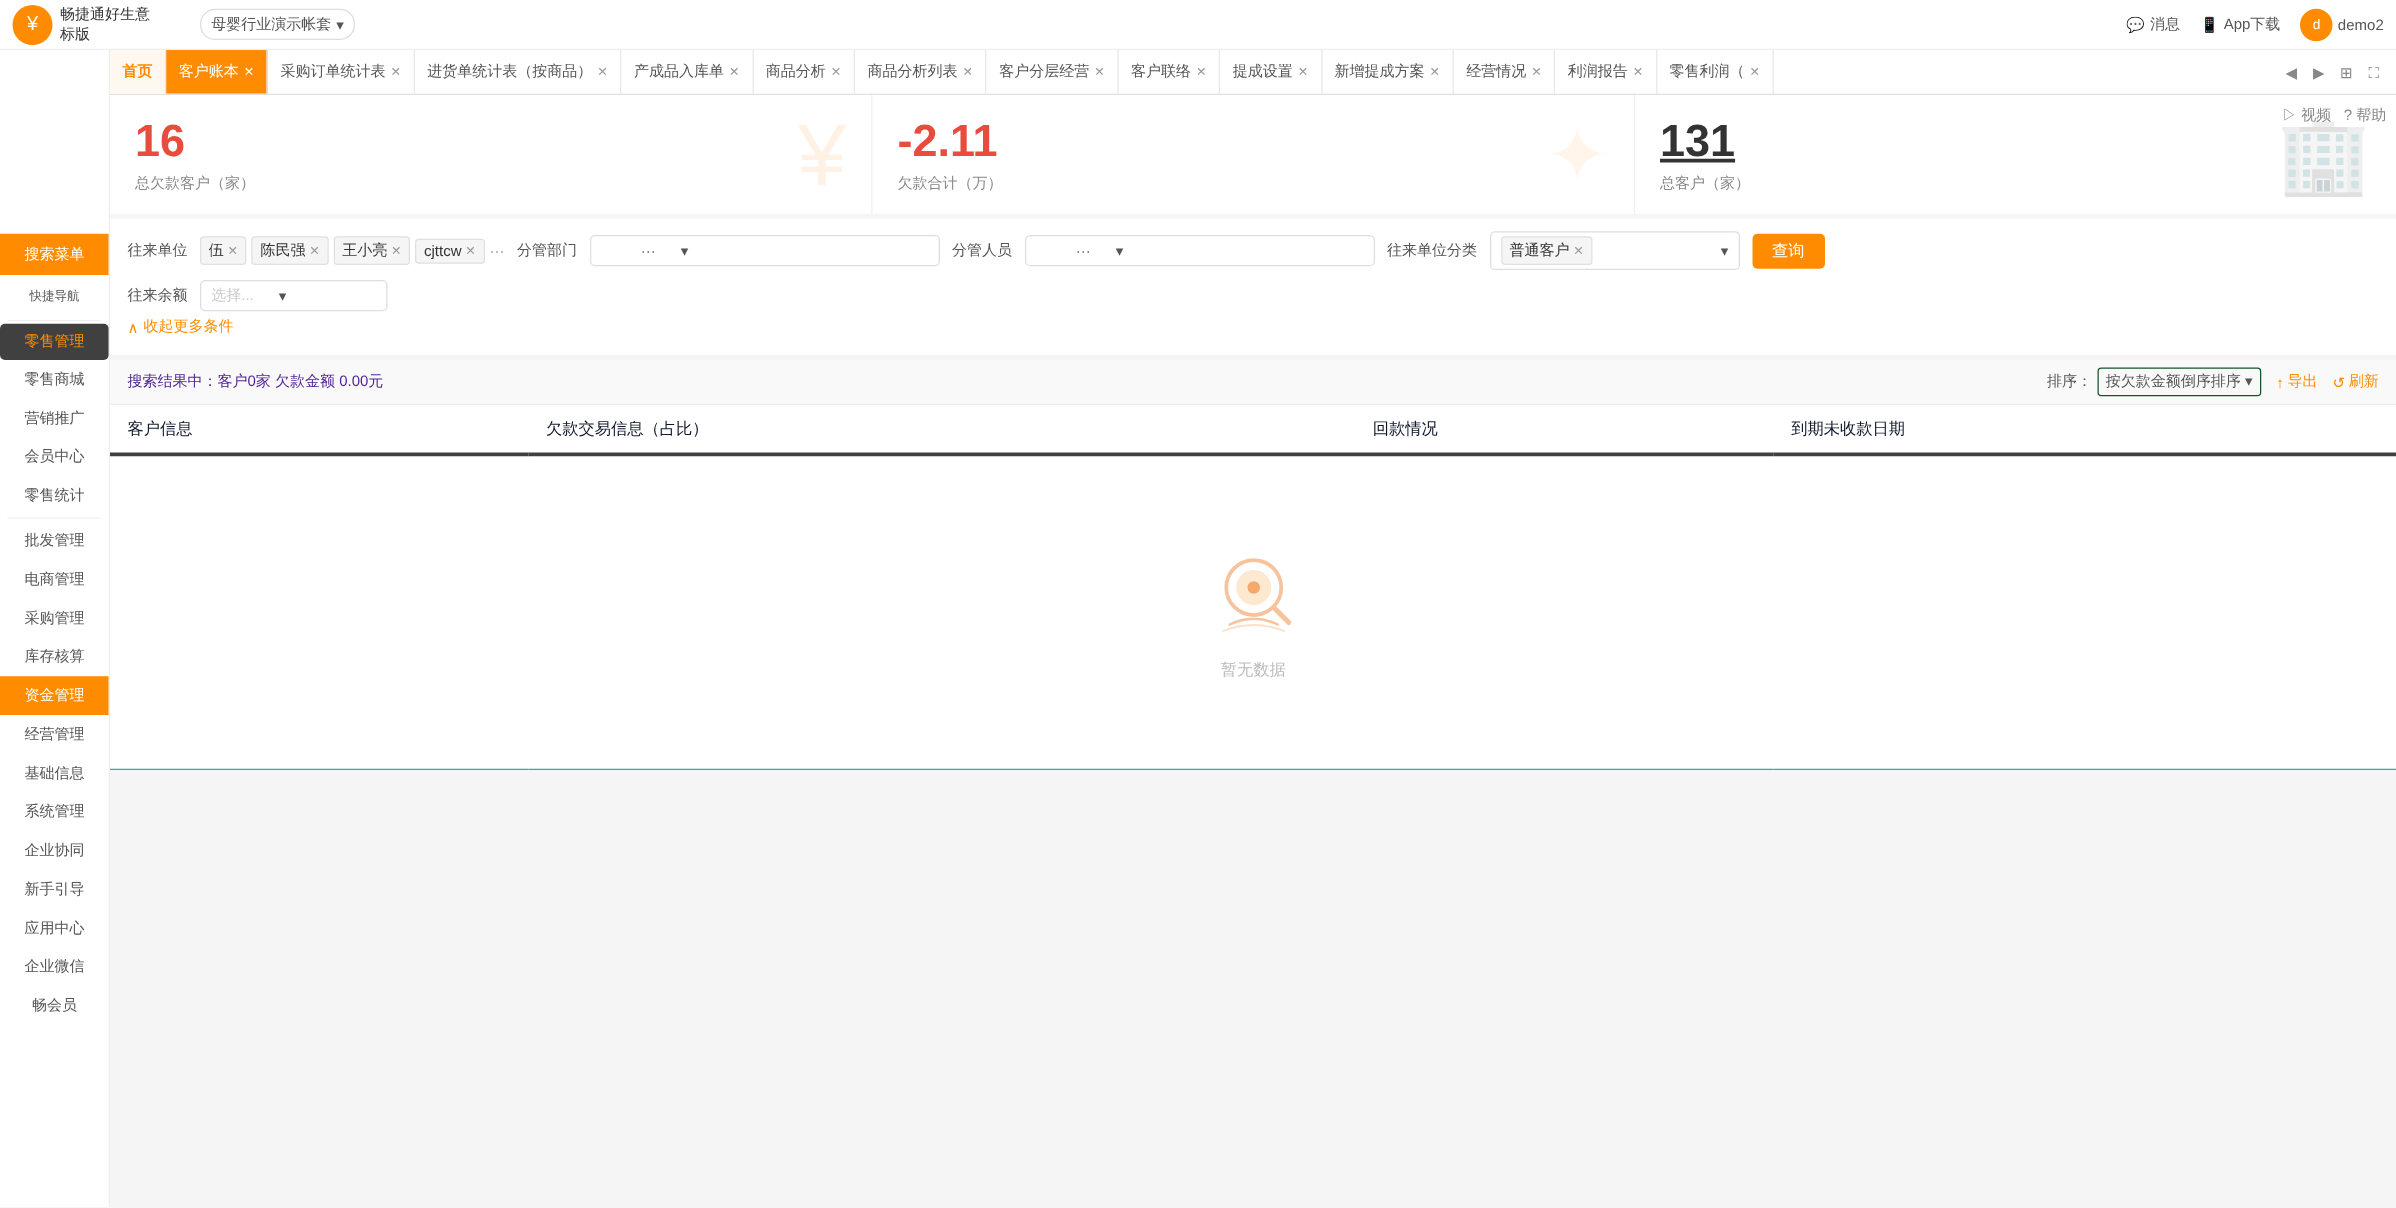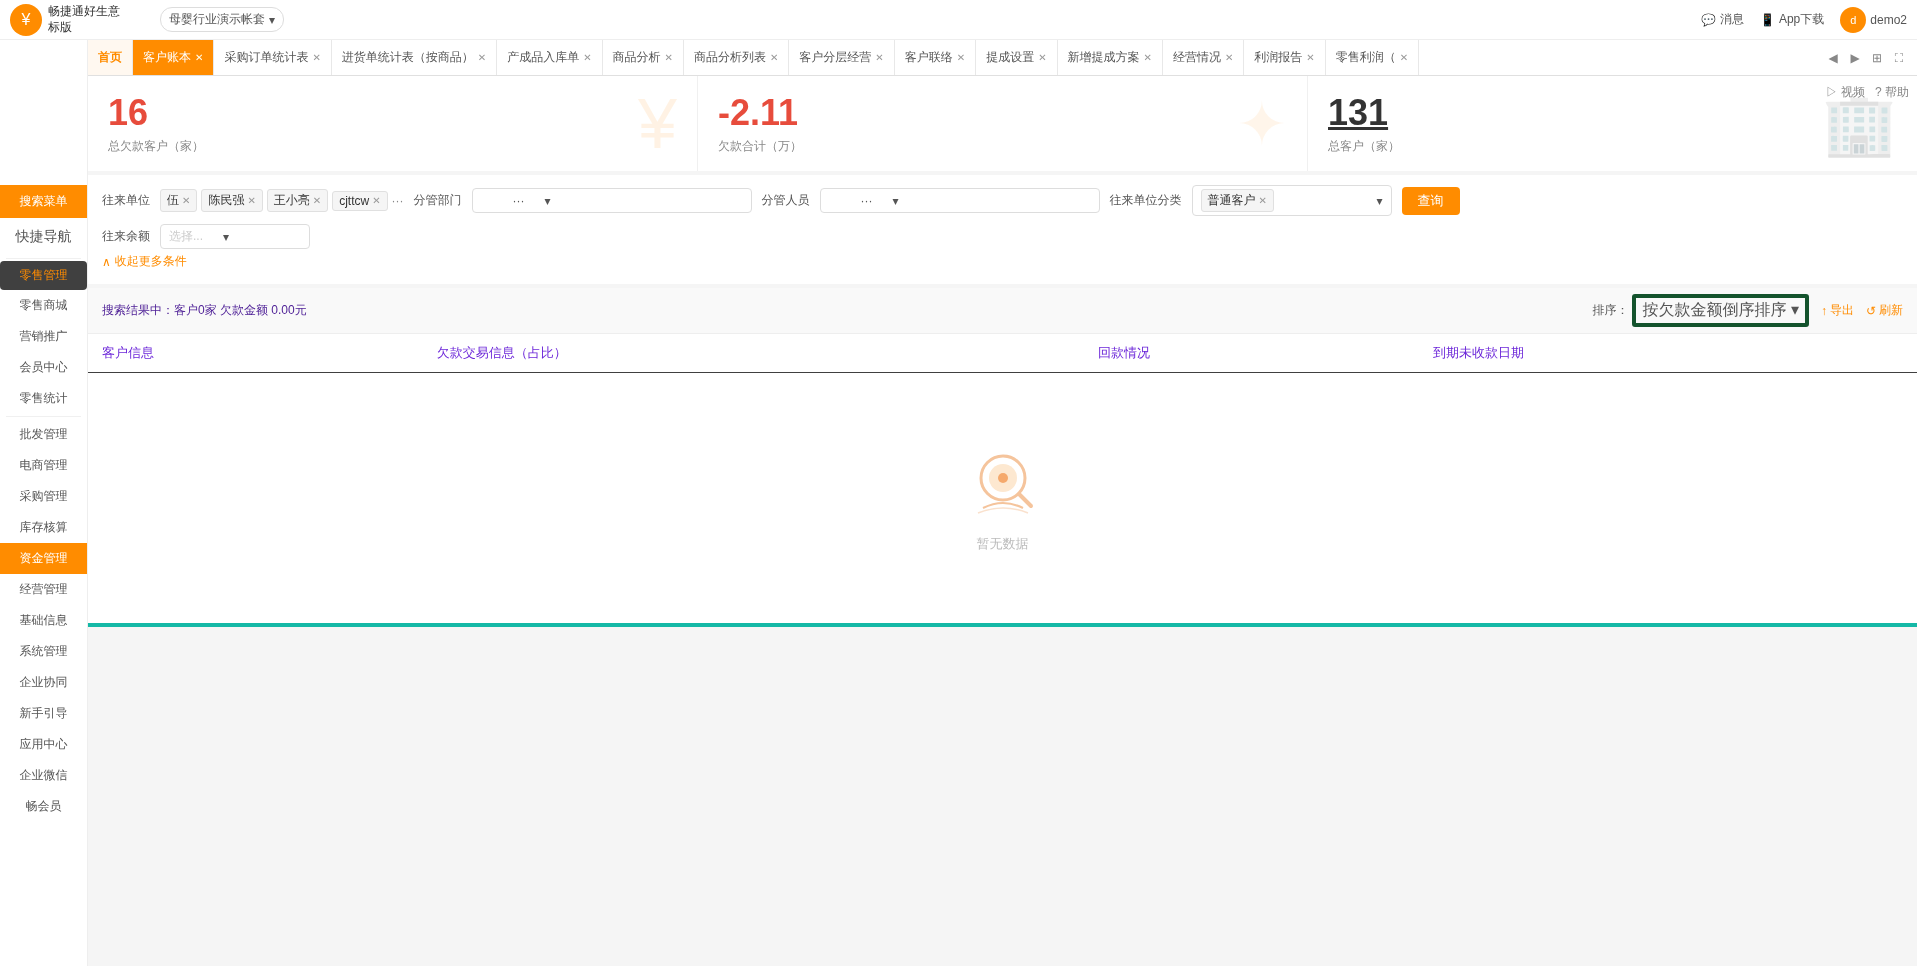--- a/index.html
+++ b/index.html
@@ -15,21 +15,21 @@
     .topbar-btn { display: flex; align-items: center; gap: 4px; font-size: 12px; color: #555; cursor: pointer; }
     .avatar { width: 26px; height: 26px; border-radius: 50%; background: #ff8c00; display: flex; align-items: center; justify-content: center; color: #fff; font-size: 11px; }
 
     
     .main-layout { display: flex; flex: 1; overflow: hidden; }
 
     
     .sidebar { width: 88px; background: #fff; border-right: 1px solid #eee; display: flex; flex-direction: column; overflow-y: auto; flex-shrink: 0; justify-content: center; }
     .sidebar-search { padding: 8px 6px; background: #ff8c00; color: #fff; text-align: center; font-size: 12px; cursor: pointer; }
     .sidebar-nav { padding: 4px 0; background: #fff; }
-    .sidebar-nav-item { padding: 6px 4px; text-align: center; font-size: 14px; color: #555; cursor: pointer; }
+    .sidebar-nav-item { padding: 6px 4px; text-align: center; font-size: 10px; color: #555; cursor: pointer; }
     .sidebar-section-title { font-size: 12px; color: #333; text-align: center; padding: 6px 4px; cursor: pointer; }
     .sidebar-section-title.active { color: #ff8c00; background: #404040; border-radius: 4px; }
     .sidebar-divider { height: 1px; background: #f0f0f0; margin: 2px 6px; }
     .sidebar-item { padding: 7px 4px; text-align: center; font-size: 12px; color: #555; cursor: pointer; display: flex; align-items: center; justify-content: center; }
     .sidebar-item.active { color: #fff; background: #ff8c00; }
 
     
     .content-area { flex: 1; display: flex; flex-direction: column; overflow: hidden; }
 
     
@@ -69,28 +69,28 @@
     .filter-select-category { min-width: 200px; }
     .search-btn { background: #ff8c00; color: #fff; border: none; border-radius: 4px; padding: 5px 16px; font-size: 13px; cursor: pointer; }
     .collapse-btn { display: flex; align-items: center; gap: 4px; color: #ff8c00; font-size: 12px; cursor: pointer; margin: 4px auto; }
     .filter-row-2 { display: flex; align-items: center; gap: 10px; }
 
     
     .result-bar { display: flex; align-items: center; justify-content: space-between; background: #f9f9f9; padding: 6px 14px; border-bottom: 1px solid #eee; }
     .result-info { font-size: 12px; color: #4c1d95; }
     .result-actions { display: flex; align-items: center; gap: 12px; font-size: 12px; color: #555; }
     .result-sort { display: flex; align-items: center; gap: 4px; }
-    .sort-select { border: 4px solid #14532d; border-radius: 3px; padding: 2px 6px; font-size: 16px; color: #555; cursor: pointer; }
+    .sort-select { border: 1px solid #14532d; border-radius: 3px; padding: 2px 6px; font-size: 12px; color: #555; cursor: pointer; }
     .export-btn { display: flex; align-items: center; gap: 3px; color: #ff8c00; cursor: pointer; }
     .refresh-btn { display: flex; align-items: center; gap: 3px; color: #ff8c00; cursor: pointer; }
 
     
     .data-table { width: 100%; border-collapse: collapse; background: #fff; }
-    .data-table th { padding: 10px 14px; text-align: left; font-size: 13px; color: #6d28d9; font-weight: normal; border-bottom: 1px solid #404040; background: #fff; }
-    .data-table td { padding: 10px 14px; font-size: 13px; color: #333; border-bottom: 4px solid #14b8a6; }
+    .data-table th { padding: 10px 14px; text-align: left; font-size: 13px; color: #0f172a; font-weight: normal; border-bottom: 3px solid #404040; background: #fff; }
+    .data-table td { padding: 10px 14px; font-size: 13px; color: #333; border-bottom: 1px solid #14b8a6; }
 
     
     .empty-state { display: flex; flex-direction: column; align-items: center; justify-content: center; padding: 60px 20px; }
     .empty-icon { width: 80px; height: 80px; margin-bottom: 12px; }
     .empty-text { font-size: 13px; color: #bbb; }
 
     
     ::-webkit-scrollbar { width: 6px; height: 6px; }
     ::-webkit-scrollbar-track { background: #f5f5f5; }
     ::-webkit-scrollbar-thumb { background: #ccc; border-radius: 3px; }

